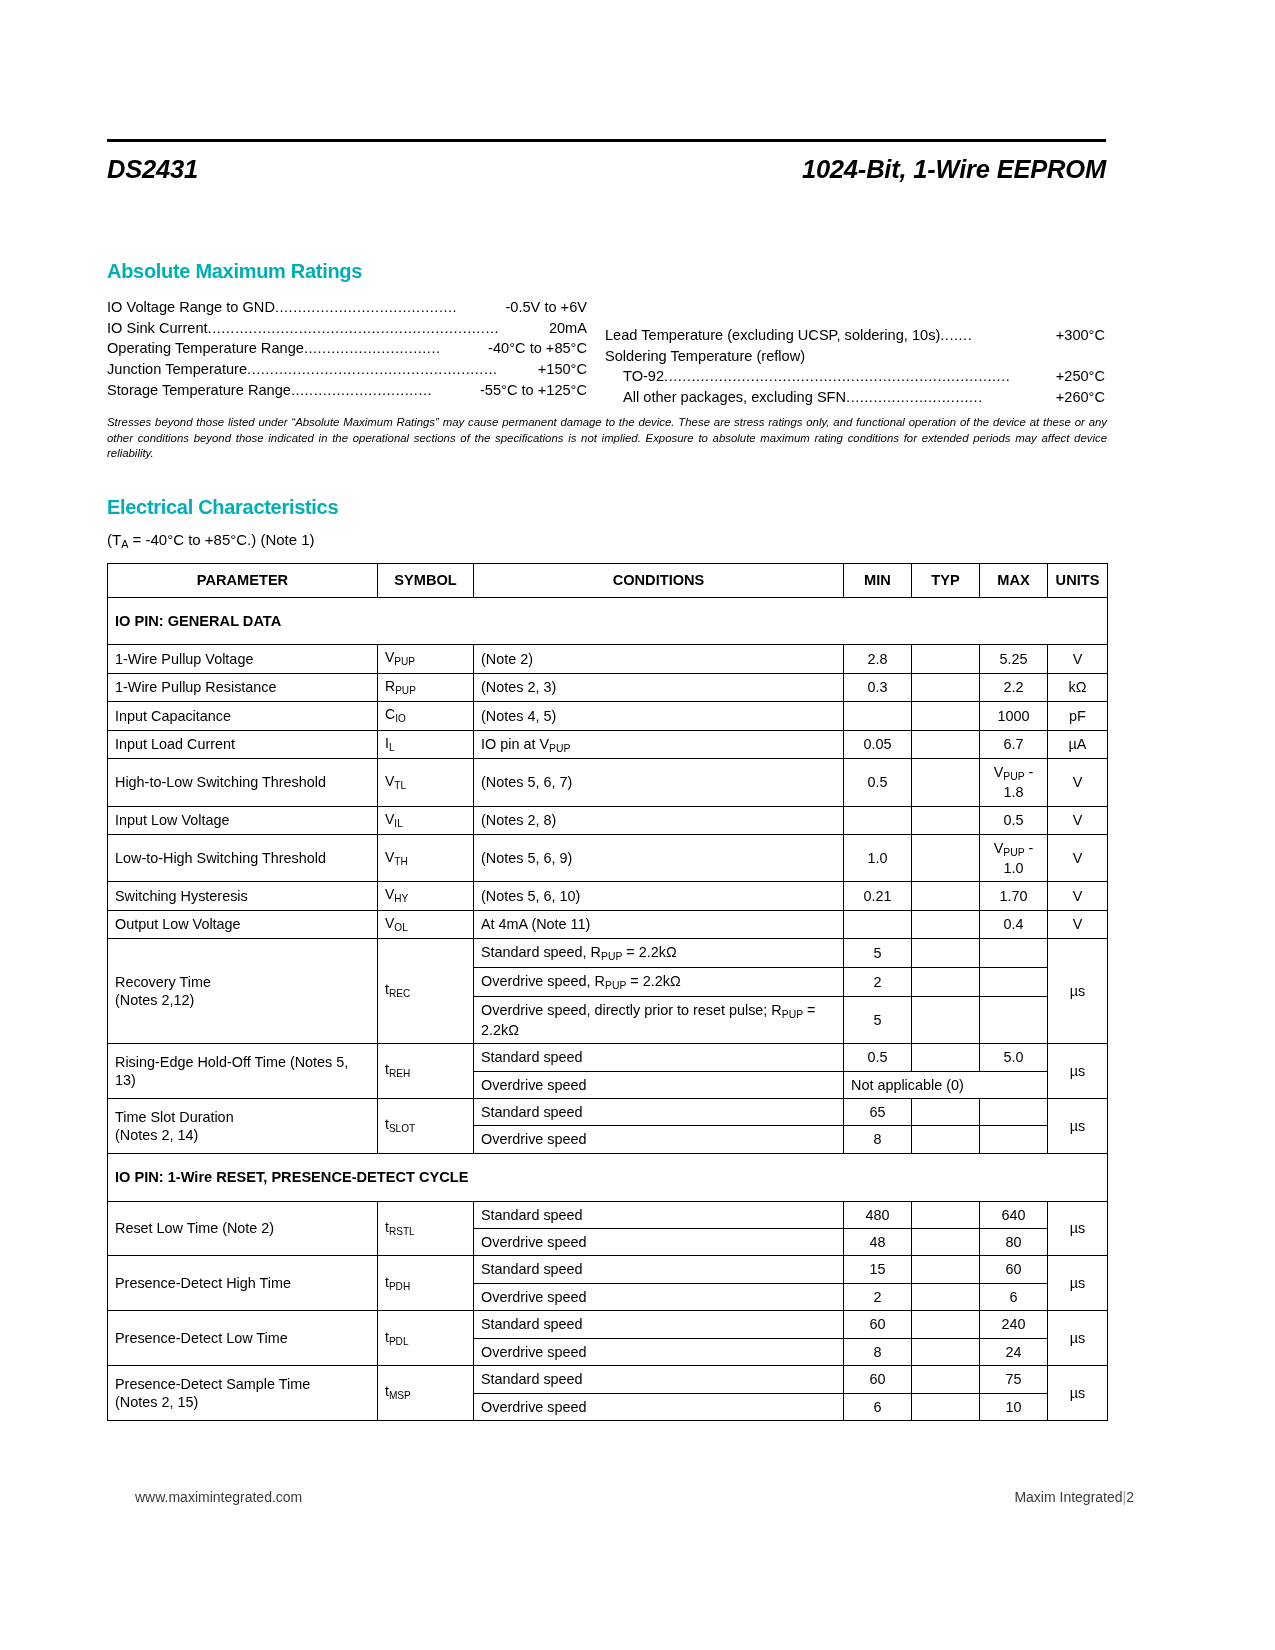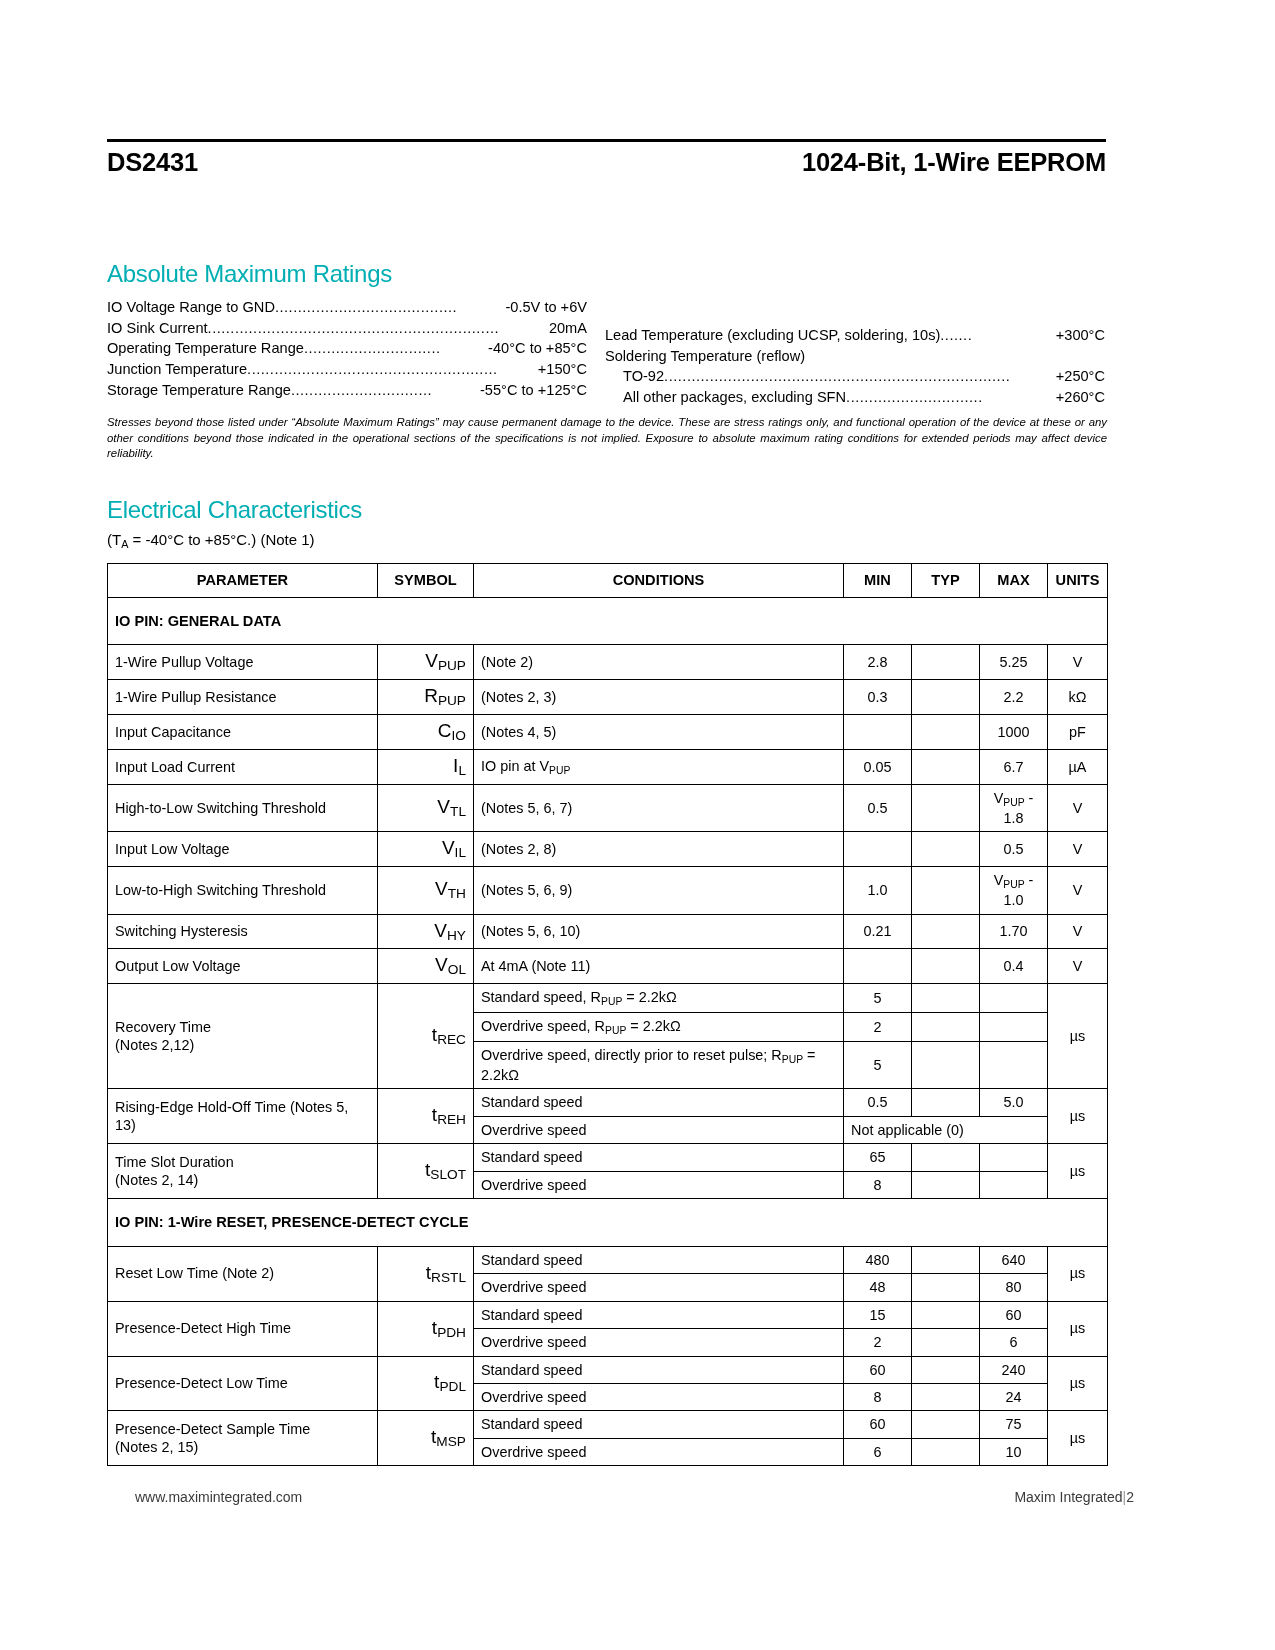--- a/index.html
+++ b/index.html
@@ -32,37 +32,39 @@
     background: #000;
   }
   .header-row {
     position: absolute;
     left: 107px;
     top: 148px;
     width: 999px;
     display: flex;
     justify-content: space-between;
     align-items: baseline;
+    font-style: italic;
   }
   .header-left {
     font-size: 25.5px;
     font-weight: bold;
     letter-spacing: -0.2px;
   }
   .header-right {
     font-size: 25.5px;
     font-weight: bold;
     letter-spacing: -0.2px;
+    margin-top: 7px;
   }
 
   
   .sec-heading {
     position: absolute;
-    font-size: 24px;
-    font-weight: normal;
+    font-size: 20px;
+    font-weight: bold;
     color: #00AEB3;
     letter-spacing: -0.3px;
   }
   #amr-heading { left: 107px; top: 260px; }
   #ec-heading  { left: 107px; top: 496px; }
 
   
   .amr-cols {
     position: absolute;
     left: 107px;
@@ -136,21 +138,21 @@
   }
   .c-param  { width: 270px; }
   .c-symbol { width: 96px;  text-align: center; }
   .c-cond   { width: 370px; }
   .c-min    { width: 68px;  text-align: center; }
   .c-typ    { width: 68px;  text-align: center; }
   .c-max    { width: 68px;  text-align: center; }
   .c-units  { width: 60px;  text-align: center; }
 
   td.ctr { text-align: center; }
-  td.sym { text-align: right; font-size: 19px; }
+  td.sym { text-align: left; font-size: 14px; }
   tr.section td {
     font-weight: bold;
     padding: 14px 7px;
     font-size: 14.6px;
   }
   td.span-note { text-align: left; }
 
   
   .footer {
     position: absolute;

